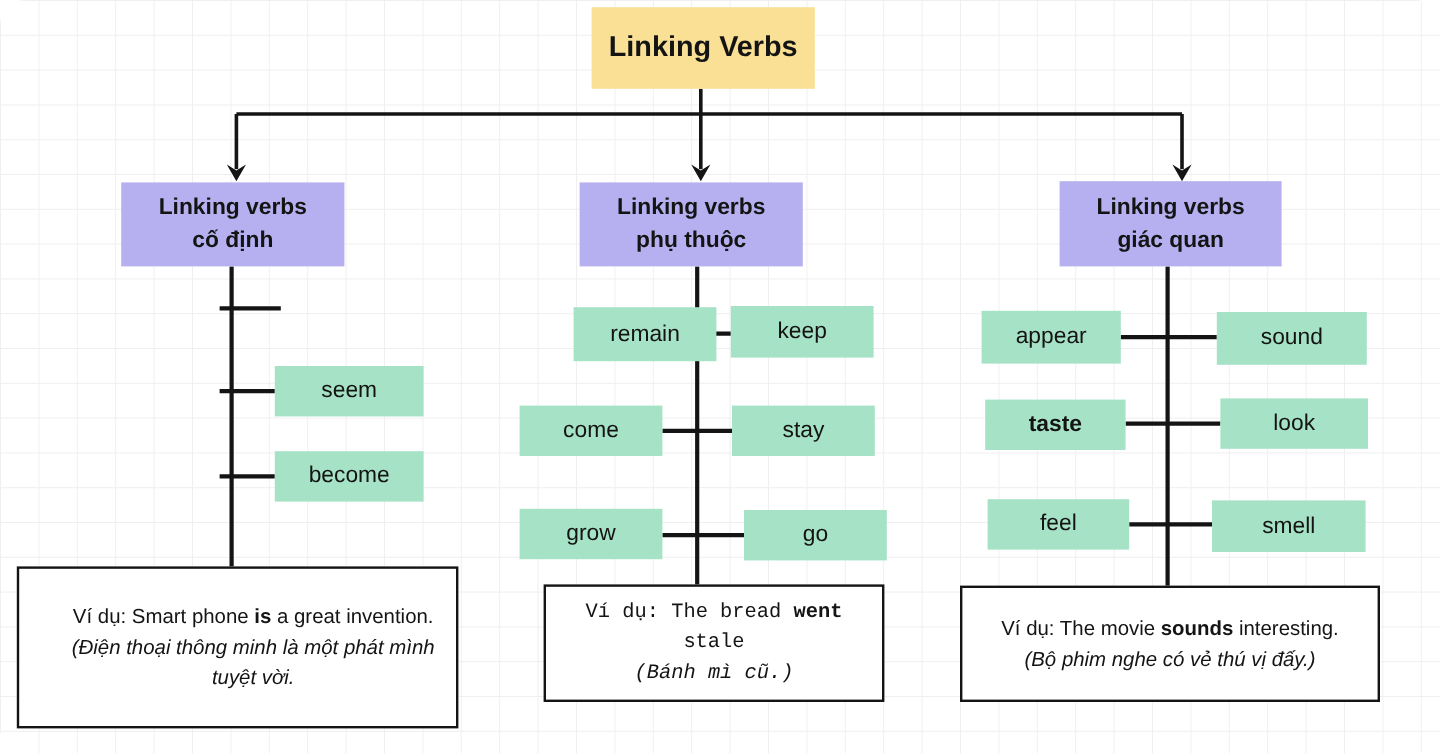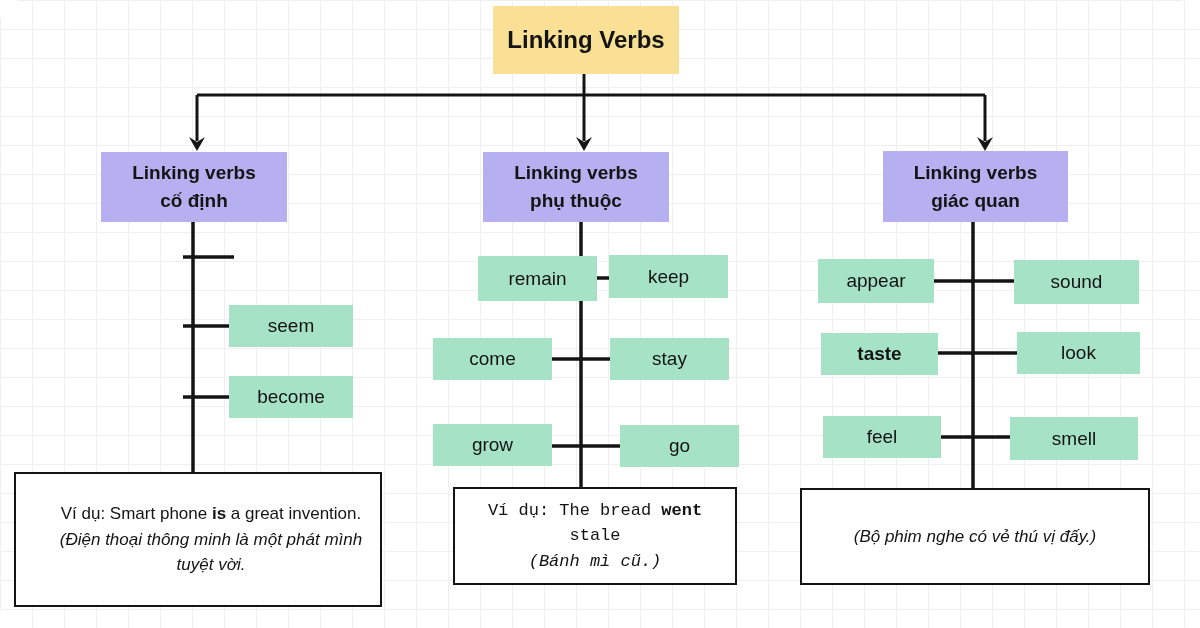--- a/index.html
+++ b/index.html
@@ -144,16 +144,19 @@
   </div>
 
   <div class="box example ex-2">
     <div>
       <span>Ví dụ: The bread </span><b>went</b><span> stale</span>
     </div>
     <div class="vi">(Bánh mì cũ.)</div>
   </div>
 
   <div class="box example ex-3">
+    <div>
+      <span>Ví dụ: The movie </span><b>sounds</b><span> interesting.</span>
+    </div>
     <div class="vi">(Bộ phim nghe có vẻ thú vị đấy.)</div>
   </div>
 
 </div>
 
 </body></html>

